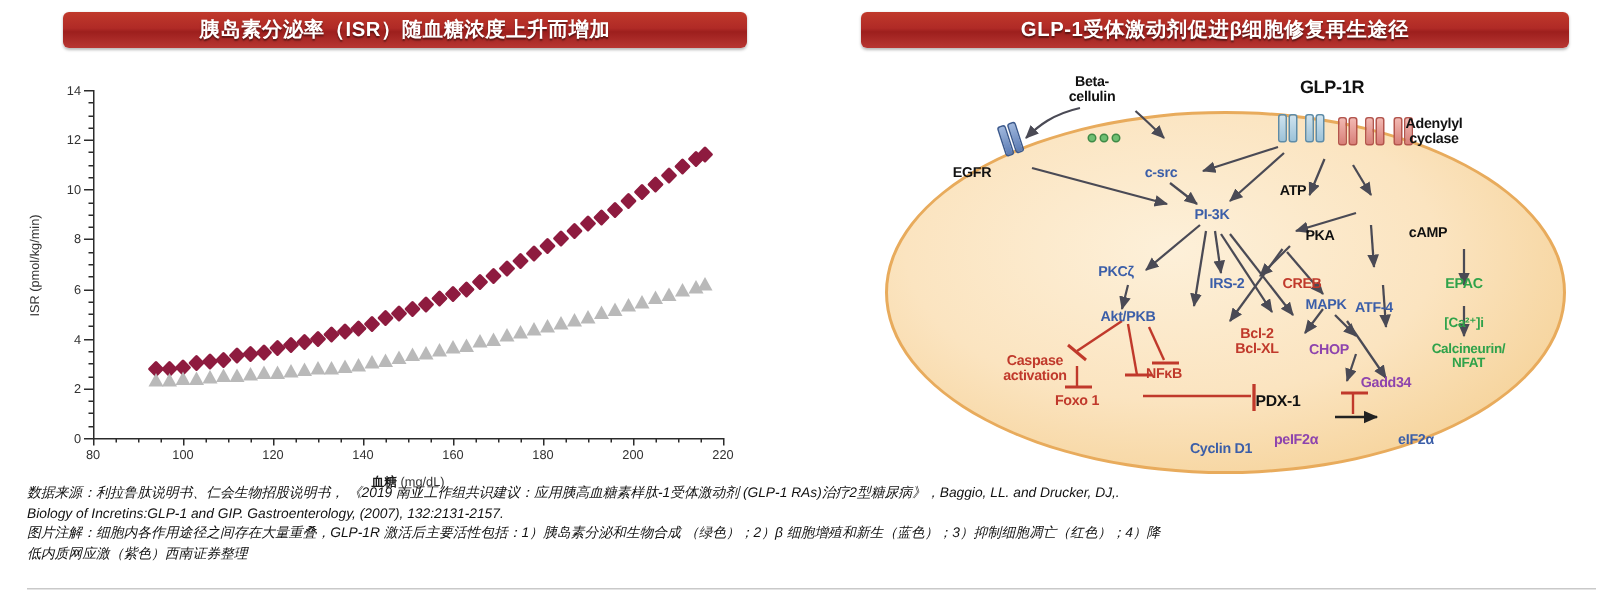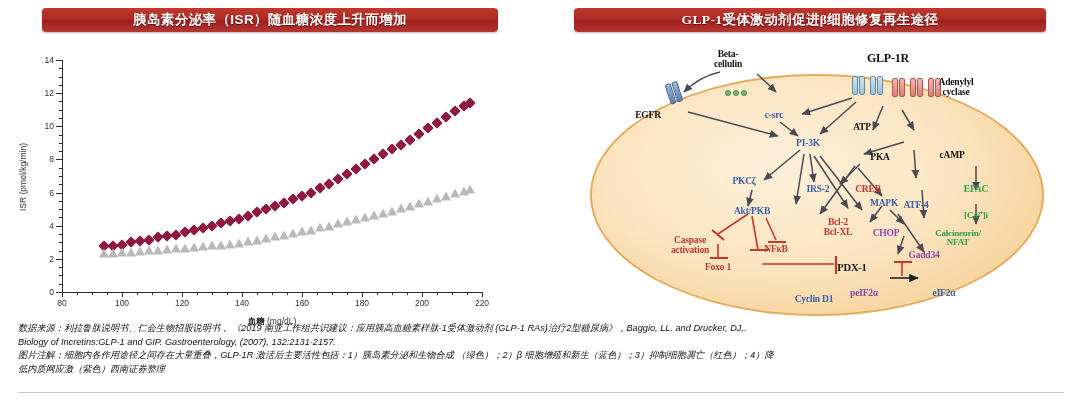--- a/index.html
+++ b/index.html
@@ -9,21 +9,21 @@
     background:#ffffff;
     font-family:"Liberation Sans","DejaVu Sans",sans-serif;
     overflow:hidden;
     position:relative;
   }
   .slide{position:relative;width:1080px;height:352px;}
 
   
   .panel{position:absolute;top:0;}
   .panel-left{left:0;width:540px;}
-  .panel-right{left:540px;width:540px;font-family:Liberation Serif, serif;}
+  .panel-right{left:540px;width:540px;}
 
   
   .banner{
     position:relative;
     margin:8px auto 0 auto;
     height:24px;
     border-radius:4px;
     background:linear-gradient(to bottom,#c0392b 0%,#b02a26 45%,#9d1f1d 55%,#b83632 100%);
     box-shadow:0 1px 2px rgba(0,0,0,.28);
     display:flex;align-items:center;justify-content:center;
@@ -447,21 +447,21 @@
       <div class="node n-red" style="left:316px;top:152px;">CREB</div>
       <div class="node n-green" style="left:424px;top:152px;">EPAC</div>
       <div class="node n-blue" style="left:200px;top:174px;">Akt/PKB</div>
       <div class="node n-blue" style="left:364px;top:168px;">ATF-4</div>
       <div class="node n-green" style="left:424px;top:178px;font-size:9px;">[Ca²⁺]i</div>
       <div class="node n-blue" style="left:332px;top:166px;">MAPK</div>
       <div class="node n-red" style="left:286px;top:190px;">Bcl-2<br>Bcl-XL</div>
       <div class="node n-red" style="left:138px;top:208px;">Caspase<br>activation</div>
       <div class="node n-red" style="left:224px;top:212px;">NFκB</div>
       <div class="node n-purple" style="left:334px;top:196px;">CHOP</div>
-      <div class="node n-green" style="left:406px;top:200px;font-size:9px;">Calcineurin/<br>NFAT</div>
+      <div class="node n-green" style="left:427px;top:200px;font-size:9px;">Calcineurin/<br>NFAT</div>
       <div class="node n-purple" style="left:372px;top:218px;">Gadd34</div>
       <div class="node n-red" style="left:166px;top:230px;">Foxo 1</div>
       <div class="node n-black" style="left:300px;top:230px;font-size:10.5px;">PDX-1</div>
       <div class="node n-purple" style="left:312px;top:256px;">peIF2α</div>
       <div class="node n-blue" style="left:392px;top:256px;">eIF2α</div>
       <div class="node n-blue" style="left:262px;top:262px;">Cyclin D1</div>
     </div>
   </div>
 
   <div class="footnotes">

